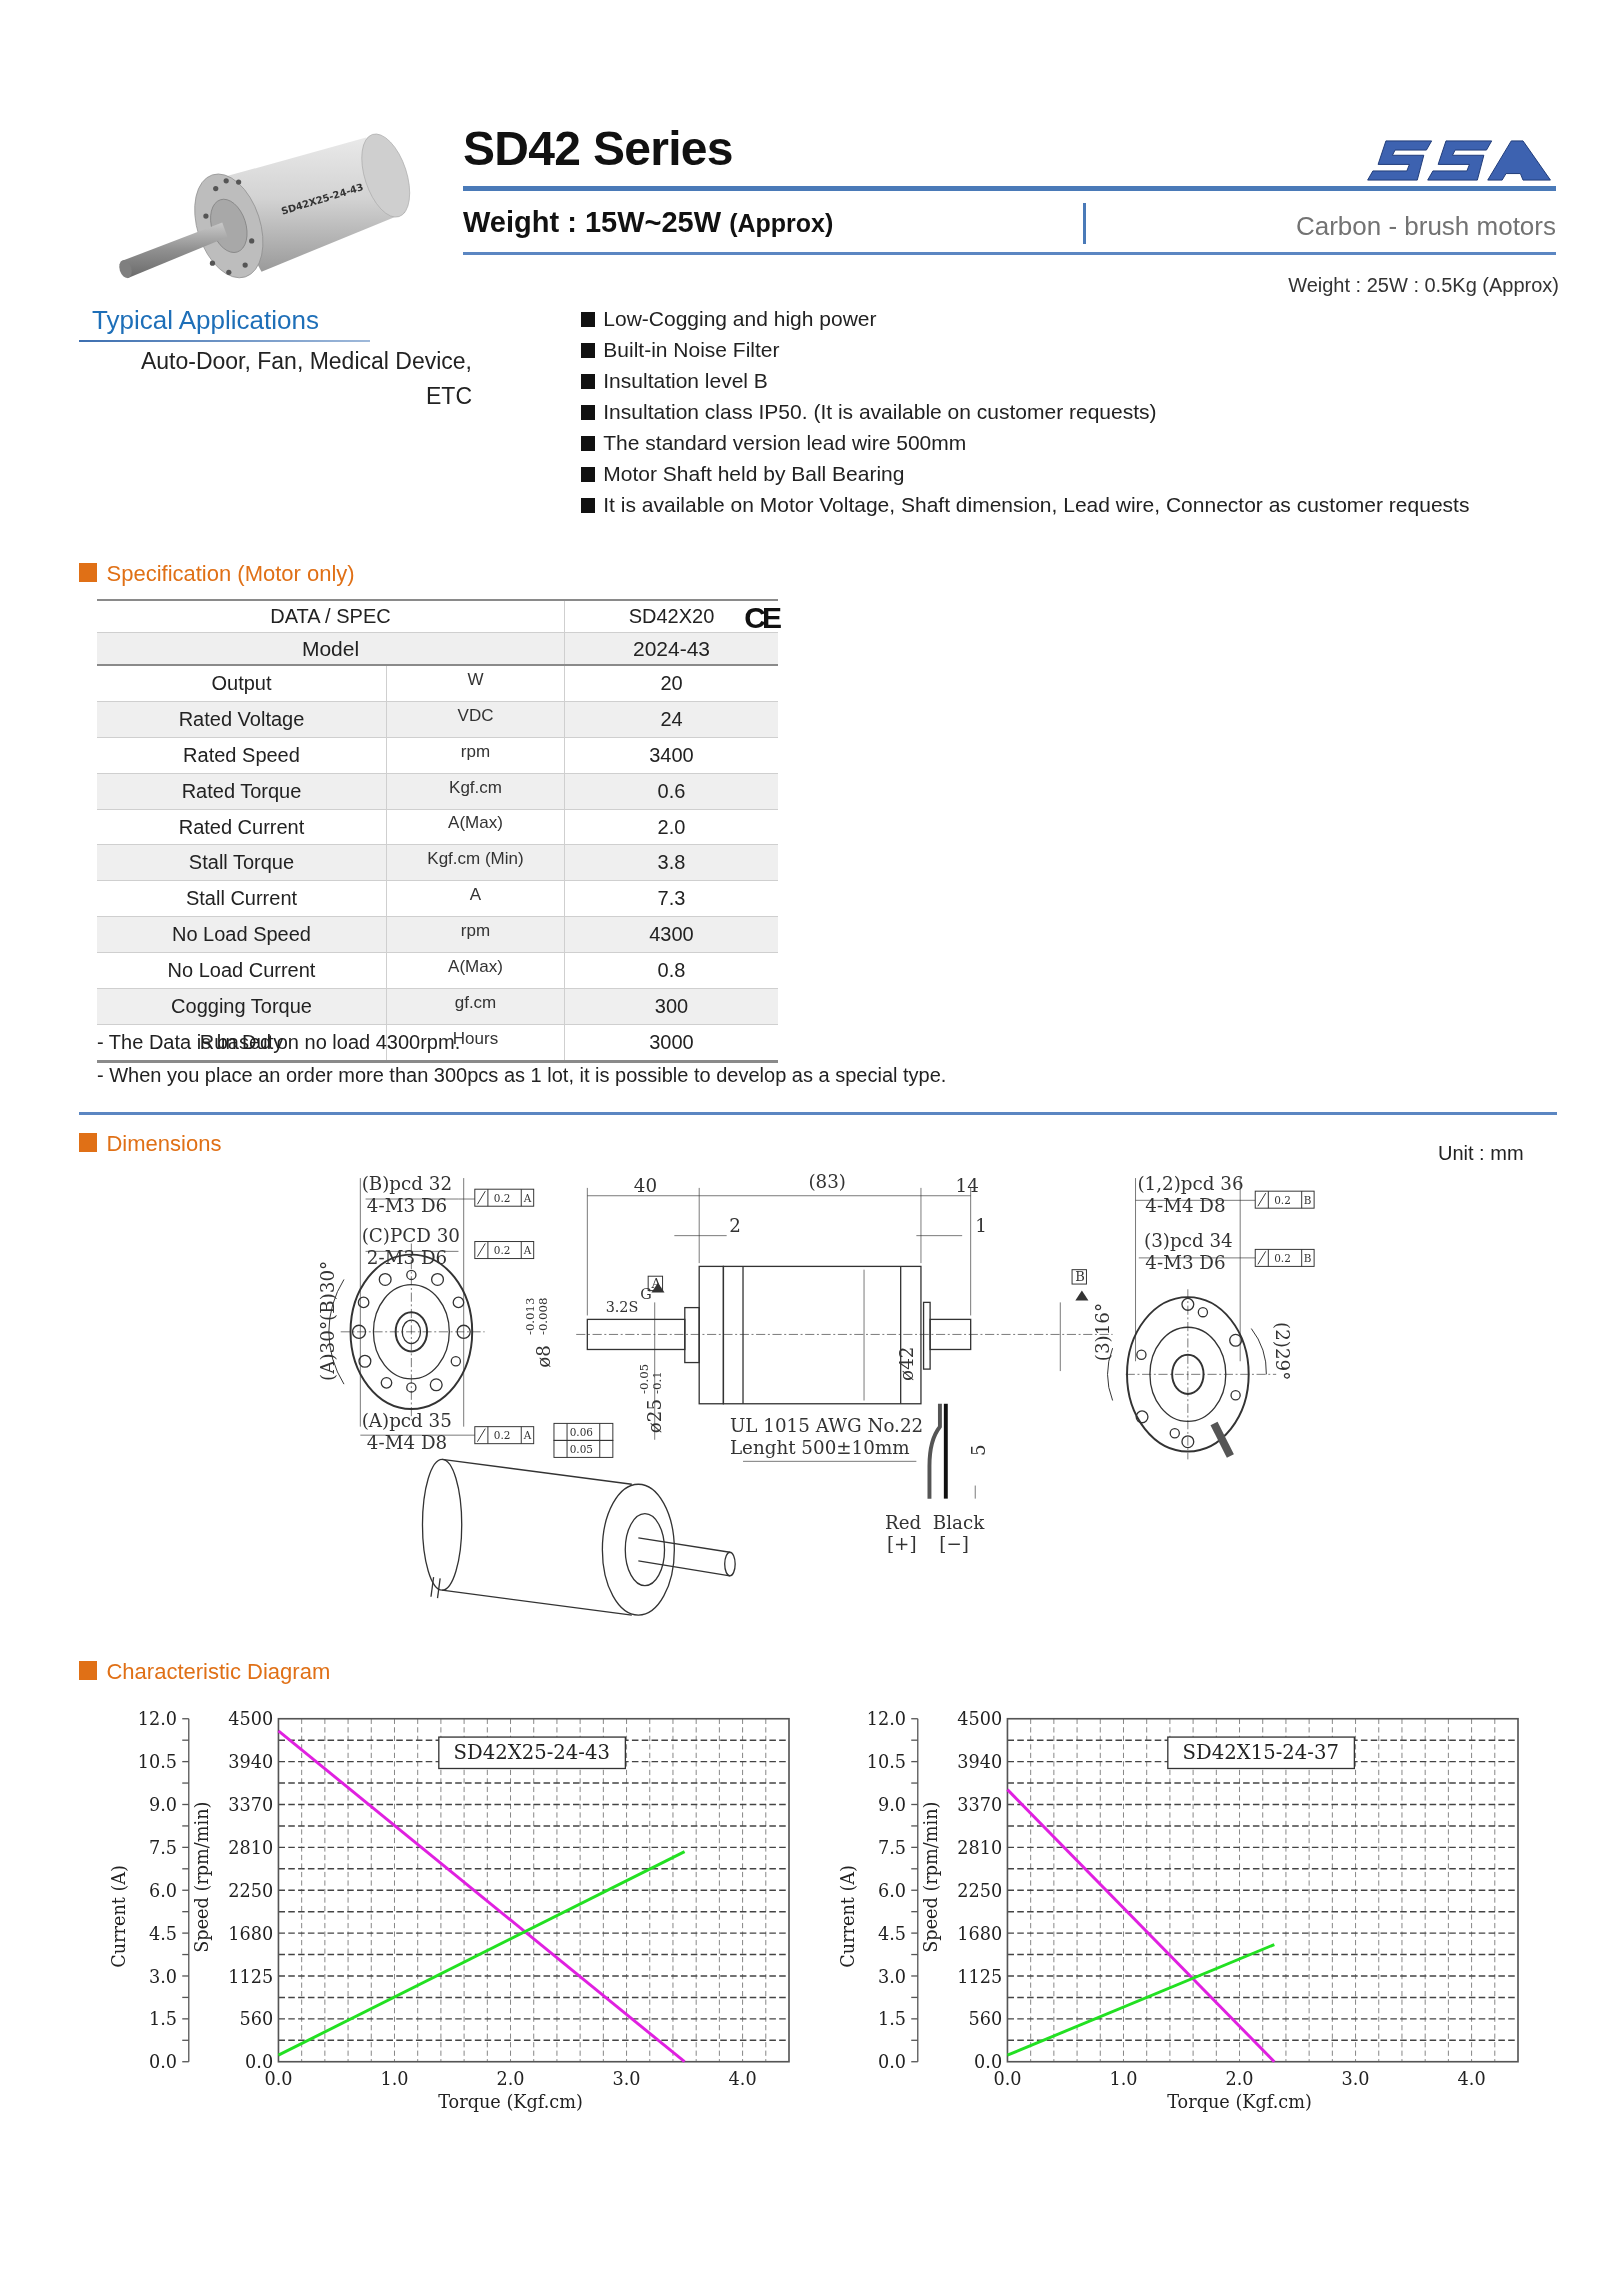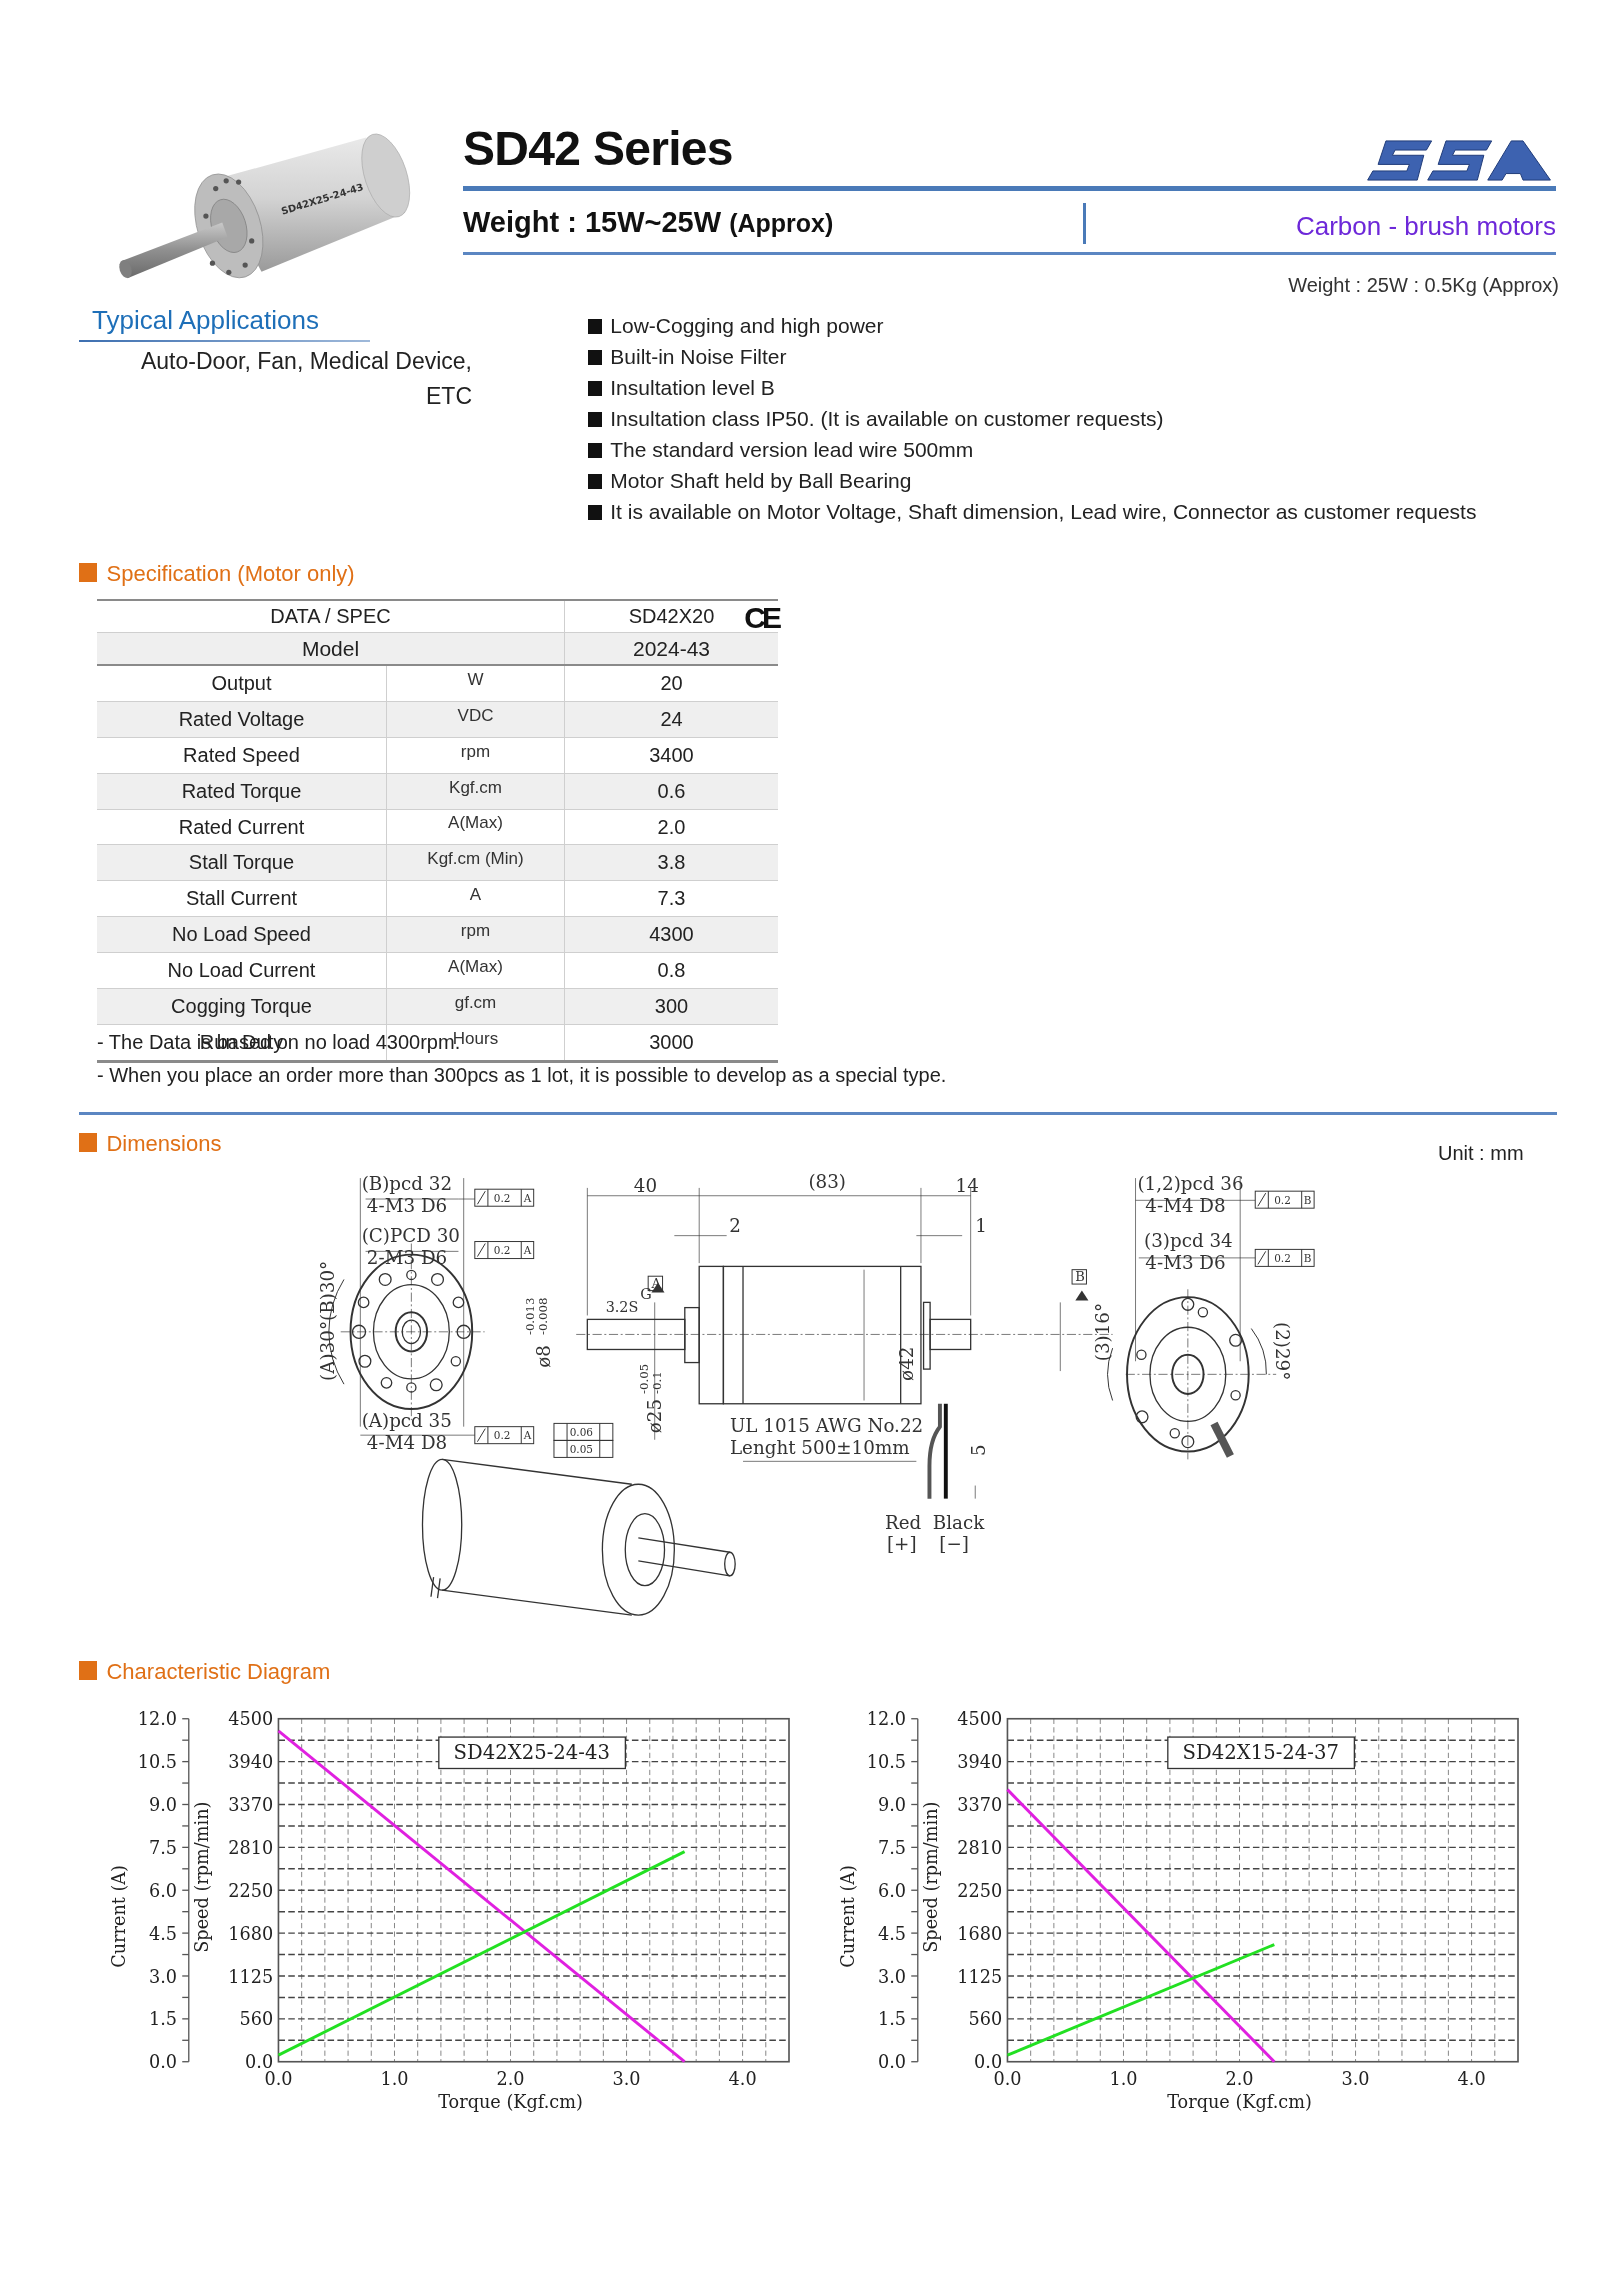--- a/index.html
+++ b/index.html
@@ -4,26 +4,26 @@
 <style>
   html, body { margin:0; padding:0; background:#fff; }
   body { width:1623px; height:2295px; position:relative; overflow:hidden; font-family:"DejaVu Sans", sans-serif; color:#222; }
   .abs { position:absolute; }
   .title { left:463px; top:121px; font-size:48px; font-weight:bold; color:#111; letter-spacing:-0.7px; font-family:"Liberation Sans", sans-serif; }
   .rule1 { left:463px; top:186px; width:1093px; height:5.2px; background:#4a7ab8; }
   .rule2 { left:463px; top:252px; width:1093px; height:2.6px; background:#5b86c2; }
   .vsep { left:1083px; top:203px; width:2.6px; height:41px; background:#4a7ab8; }
   .output { left:463px; top:206px; font-size:29px; font-weight:bold; color:#111; font-family:"Liberation Sans", sans-serif; }
   .output small { font-size:25px; }
-  .carbon { right:67px; top:211px; font-size:26px; color:#6d28d9; font-family:"Liberation Sans", sans-serif; }
+  .carbon { right:67px; top:211px; font-size:26px; color:#737373; font-family:"Liberation Sans", sans-serif; }
   .weight { right:64px; top:274px; font-size:20px; color:#333; font-family:"Liberation Sans", sans-serif;margin-left:11px; }
   .apps-title { left:92px; top:305px; font-size:26px; color:#1e6fb8; font-family:"Liberation Sans", sans-serif; }
   .apps-rule { left:79px; top:340px; width:291px; height:2px; background:linear-gradient(90deg,#3d6fb0,#9fb9da); }
   .apps-text { left:92px; top:344px; width:380px; font-size:23px; line-height:35px; color:#222; font-family:"Liberation Sans", sans-serif;text-align:right; }
-  .bullets { left:580px; top:302px; list-style:none; margin:8px; padding:0; font-family:"Liberation Sans", sans-serif; }
+  .bullets { left:580px; top:302px; list-style:none; margin:1px; padding:0; font-family:"Liberation Sans", sans-serif; }
   .bullets li { font-size:21px; height:31px; line-height:31px; color:#222; white-space:nowrap; }
   .bullets li .sq { display:inline-block; width:14.4px; height:15.7px; background:#111; margin-right:7.9px; vertical-align:-1.3px; }
   .sec { font-size:22px; color:#e07016; font-family:"Liberation Sans", sans-serif; }
   .sec .sq { display:inline-block; width:18.3px; height:19.6px; background:#e07016; margin-right:9.2px; vertical-align:-1.3px; }
   table.spec { position:absolute; left:97px; top:599px; width:681px; border-collapse:collapse; font-family:"Liberation Sans", sans-serif; }
   table.spec td { height:31px; text-align:center; font-size:20px; color:#222; border-bottom:1.3px solid #cfcfcf; padding:0; }
   table.spec tr.top td { border-top:2.6px solid #8a8a8a; }
   table.spec tr.hdr2 td { border-bottom:2.6px solid #8a8a8a; background:#efefef; font-size:21px; }
   table.spec tr.last td { border-bottom:3.3px solid #8a8a8a; }
   table.spec tr.alt td { background:#efefef; }

